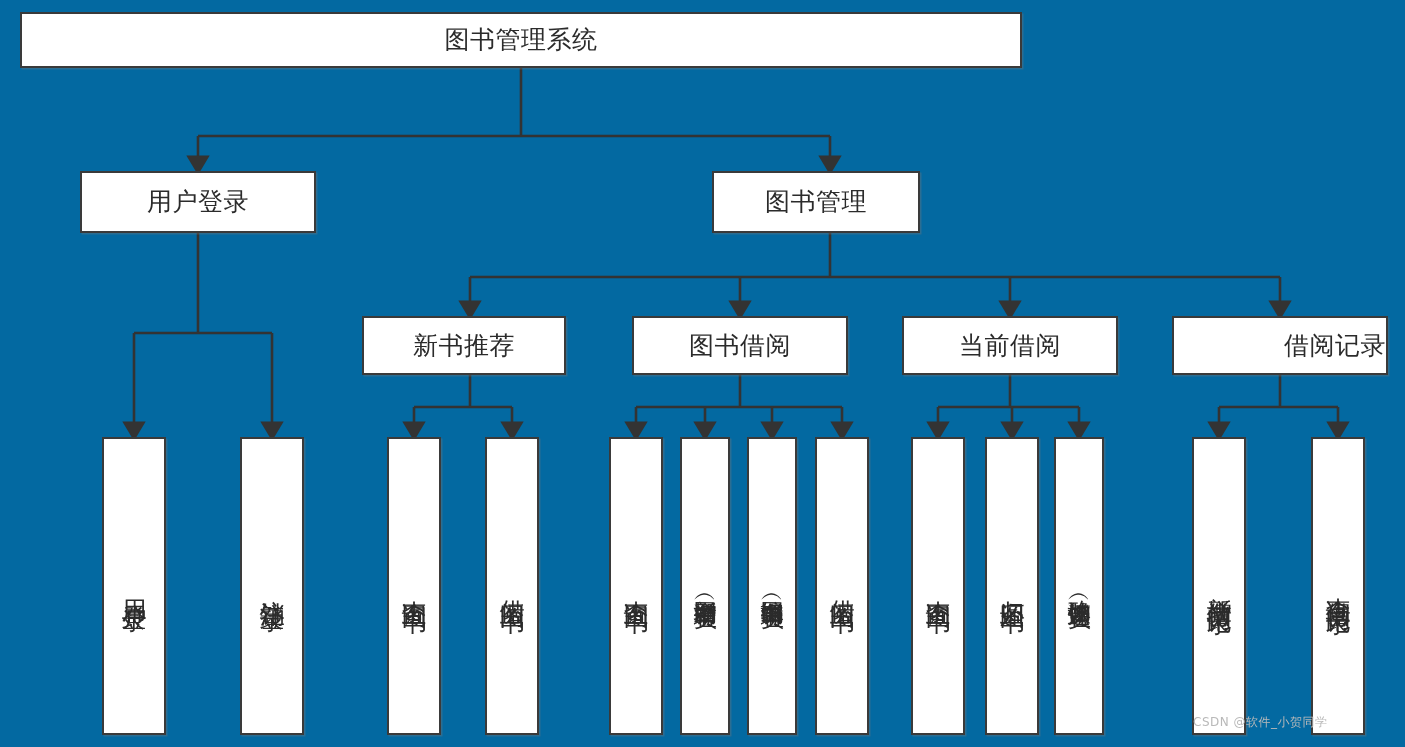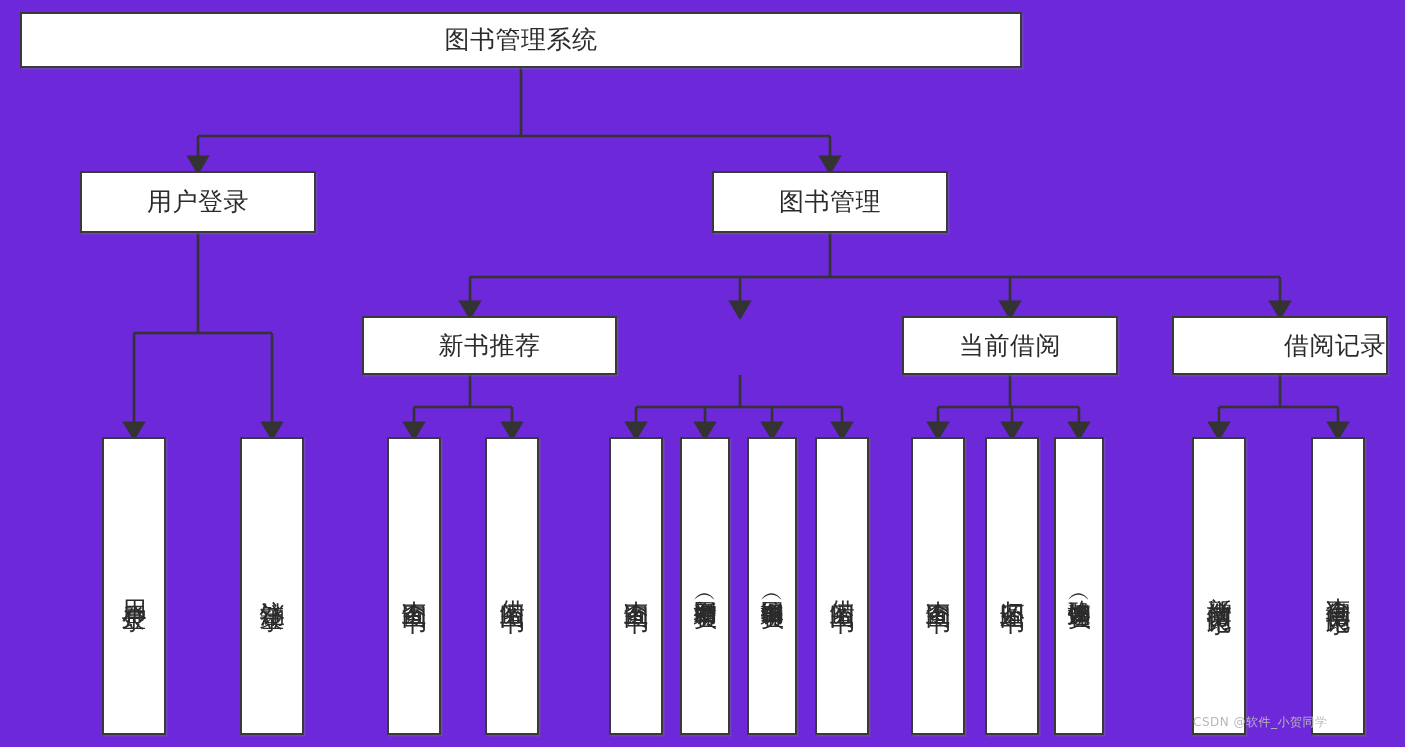--- a/index.html
+++ b/index.html
@@ -8,21 +8,21 @@
     padding: 0;
     background: #ffffff;
   }
   body {
     font-family: "DejaVu Sans", "Liberation Sans", sans-serif;
   }
   #canvas {
     position: relative;
     width: 1405px;
     height: 747px;
-    background: #6d28d9;
+    background: #0369a1;
     overflow: hidden;
   }
   svg.wires {
     position: absolute;
     left: 0;
     top: 0;
     width: 1405px;
     height: 747px;
     pointer-events: none;
   }
@@ -133,26 +133,29 @@
     </g>
   </svg>
 
   <div class="node h root" style="left:20px; top:12px; width:1002px; height:56px;">
     <span class="lbl">图书管理系统</span>
   </div>
 
   <div class="node h" style="left:80px; top:171px; width:236px; height:62px;">
     <span class="lbl">用户登录</span>
   </div>
-  <div class="node h" style="left:712px; top:171px; width:236px; height:62px;">
+  <div class="node h" style="left:712px; top:171px; width:208px; height:62px;">
     <span class="lbl">图书管理</span>
   </div>
 
-  <div class="node h" style="left:362px; top:316px; width:255px; height:59px;">
+  <div class="node h" style="left:362px; top:316px; width:204px; height:59px;">
     <span class="lbl">新书推荐</span>
+  </div>
+  <div class="node h" style="left:632px; top:316px; width:216px; height:59px;">
+    <span class="lbl">图书借阅</span>
   </div>
   <div class="node h" style="left:902px; top:316px; width:216px; height:59px;">
     <span class="lbl">当前借阅</span>
   </div>
   <div class="node h" style="left:1172px; top:316px; width:216px; height:59px;justify-content:flex-end;">
     <span class="lbl">借阅记录</span>
   </div>
 
   <div class="node v" style="left:102px; top:437px; width:64px; height:298px;">
     <span class="lbl">用户登录</span>

